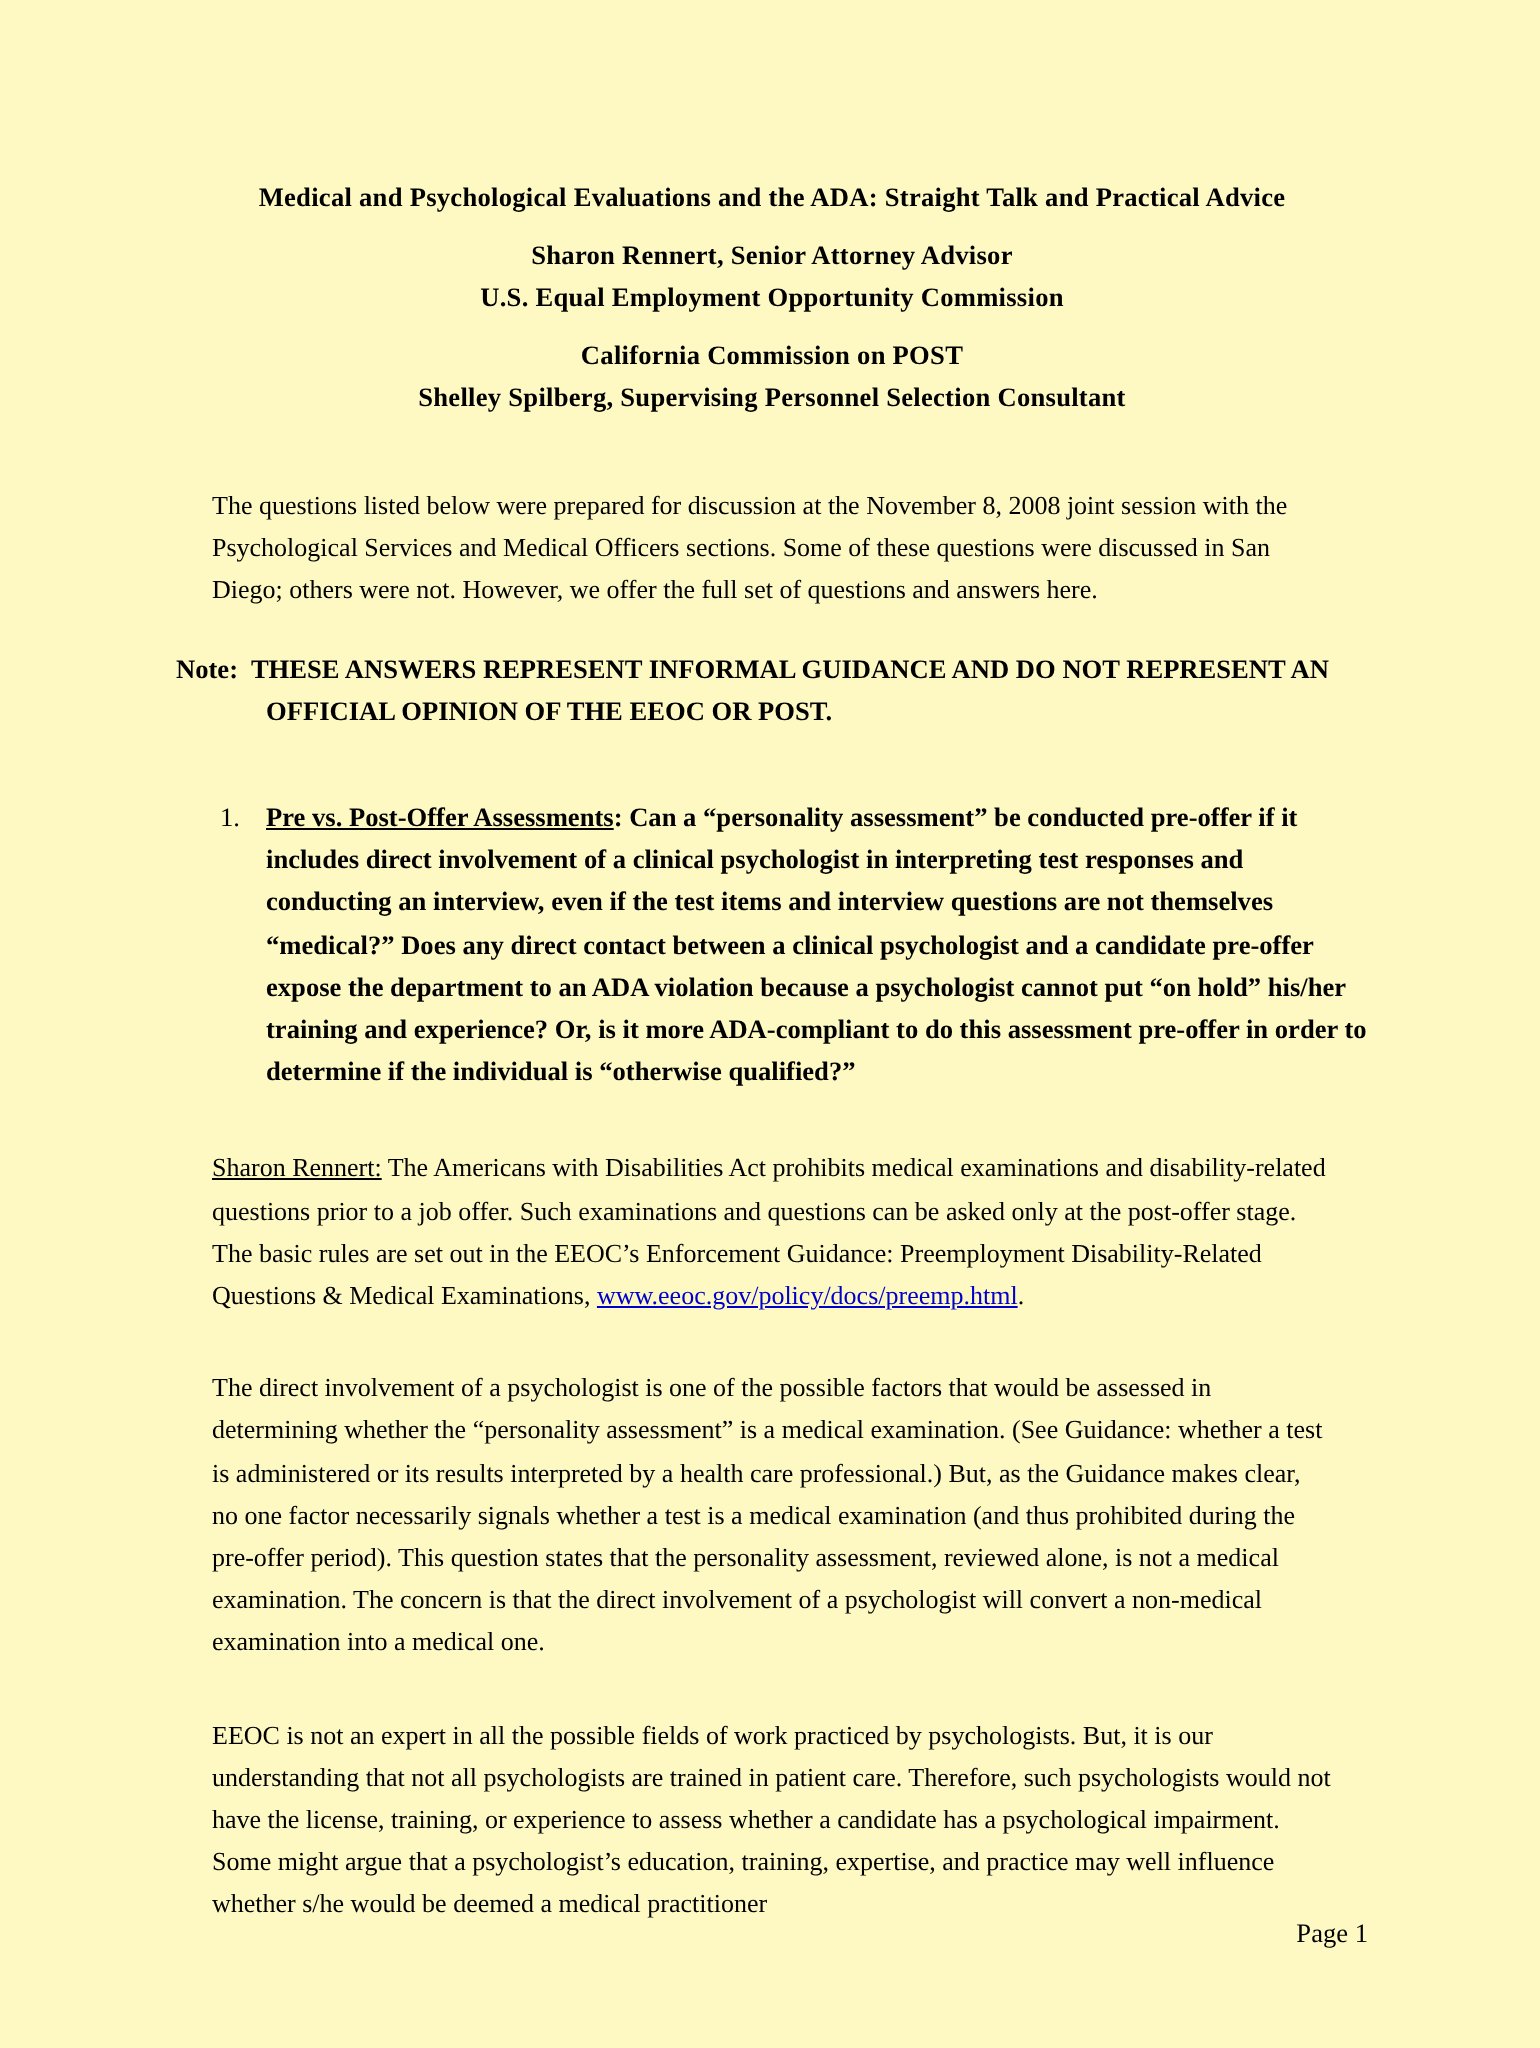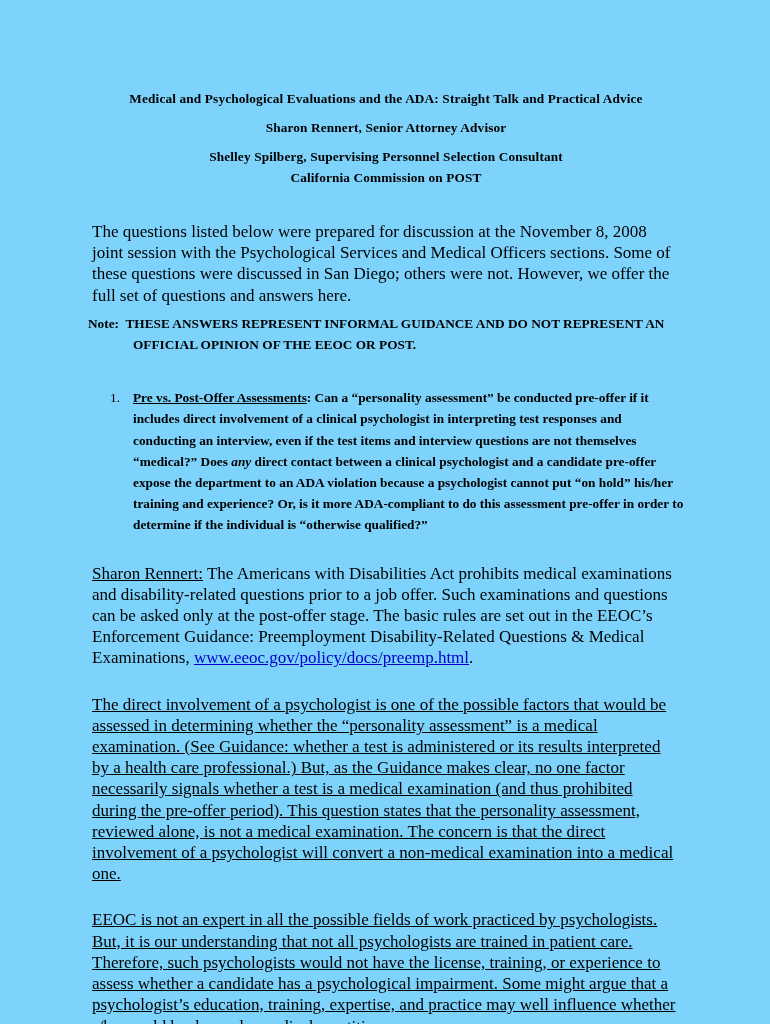--- a/index.html
+++ b/index.html
@@ -14,21 +14,21 @@
     font-family: "Liberation Serif", "DejaVu Serif", serif;
     color: #000000;
     -webkit-font-smoothing: antialiased;
   }
   .page {
     position: absolute;
     left: 0;
     top: 0;
     width: 770px;
     height: 1024px;
-    background: #7dd3fc;
+    background: #fef9c3;
     overflow: hidden;
   }
   .content {
     position: absolute;
     left: 88px;
     top: 0;
     width: 596px;
   }
 
   
@@ -41,30 +41,30 @@
     font-weight: bold;
     line-height: 21px;
     letter-spacing: 0.01em;
   }
   .title-group {
     margin-top: 8px;
   }
 
   
   .para {
-    font-size: 17px;
+    font-size: 13px;
     line-height: 21.2px;
     text-align: left;
-    margin: 4px;
+    margin: 18px;
   }
   .gap-intro  { margin-top: 33px; }
   .gap-note   { margin-top: 7px; }
   .gap-q      { margin-top: 32px; }
   .gap-ans    { margin-top: 27px; }
-  .gap-p      { margin-top: 25px; text-decoration: underline; }
+  .gap-p      { margin-top: 25px; }
 
   
   .note {
     font-size: 13.3px;
     line-height: 21.2px;
     font-weight: bold;
     padding-left: 45px;
     text-indent: -45px;
   }
   .note .note-label { font-weight: bold; }
@@ -78,21 +78,21 @@
     font-weight: bold;
   }
   .qnum {
     position: absolute;
     left: 22px;
     top: 0;
     font-weight: normal;
     font-size: 13.3px;
   }
   .u { text-decoration: underline; }
-  .i { font-style: italic; }
+  .i { }
 
   
   a.doclink {
     color: #0000cc;
   }
 
   
   .footer {
     position: absolute;
     left: 88px;
@@ -107,35 +107,39 @@
 <body>
 
 <div class="page">
   <div class="content">
 
     <div class="title-block">
       <div class="title-line">Medical and Psychological Evaluations and the ADA: Straight Talk and Practical Advice</div>
 
       <div class="title-group">
         <div class="title-line">Sharon Rennert, Senior Attorney Advisor</div>
+        <div class="title-line">U.S. Equal Employment Opportunity Commission</div>
       </div>
 
       <div class="title-group">
+        <div class="title-line">California Commission on POST</div>
         <div class="title-line">Shelley Spilberg, Supervising Personnel Selection Consultant</div>
-        <div class="title-line">California Commission on POST</div>
       </div>
     </div>
 
     <p class="para gap-intro">The questions listed below were prepared for discussion at the November 8, 2008 joint session with the Psychological Services and Medical Officers sections.  Some of these questions were discussed in San Diego; others were not.  However, we offer the full set of questions and answers here.</p>
 
     <div class="note gap-note"><span class="note-label">Note:</span>&nbsp; <span>THESE ANSWERS REPRESENT INFORMAL GUIDANCE AND DO NOT REPRESENT AN OFFICIAL OPINION OF THE EEOC OR POST.</span></div>
 
     <div class="qitem gap-q"><span class="qnum">1.</span><span class="u">Pre vs. Post-Offer Assessments</span><span>:  Can a “personality assessment” be conducted pre-offer if it includes direct involvement of a clinical psychologist in interpreting test responses and conducting an interview, even if the test items and interview questions are not themselves “medical?”  Does </span><span class="i">any</span><span> direct contact between a clinical psychologist and a candidate pre-offer expose the department to an ADA violation because a psychologist cannot put “on hold” his/her training and experience?  Or, is it more ADA-compliant to do this assessment pre-offer in order to determine if the individual is “otherwise qualified?”</span></div>
 
     <p class="para gap-ans"><span class="u">Sharon Rennert:</span><span>   The Americans with Disabilities Act prohibits medical examinations and disability-related questions prior to a job offer.  Such examinations and questions can be asked only at the post-offer stage.  The basic rules are set out in the EEOC’s Enforcement Guidance: Preemployment Disability-Related Questions &amp; Medical Examinations, </span><a class="doclink" href="#">www.eeoc.gov/policy/docs/preemp.html</a><span>.</span></p>
 
     <p class="para gap-p">The direct involvement of a psychologist is one of the possible factors that would be assessed in determining whether the “personality assessment” is a medical examination.  (See Guidance: whether a test is administered or its results interpreted by a health care professional.)  But, as the Guidance makes clear, no one factor necessarily signals whether a test is a medical examination (and thus prohibited during the pre-offer period).  This question states that the personality assessment, reviewed alone, is not a medical examination.  The concern is that the direct involvement of a psychologist will convert a non-medical examination into a medical one.</p>
 
     <p class="para gap-p">EEOC is not an expert in all the possible fields of work practiced by psychologists.  But, it is our understanding that not all psychologists are trained in patient care.  Therefore, such psychologists would not have the license, training, or experience to assess whether a candidate has a psychological impairment.  Some might argue that a psychologist’s education, training, expertise, and practice may well influence whether s/he would be deemed a medical practitioner</p>
 
   </div>
 
+  <div class="footer">
+    <span>Page 1</span>
+  </div>
 </div>
 
 </body></html>

